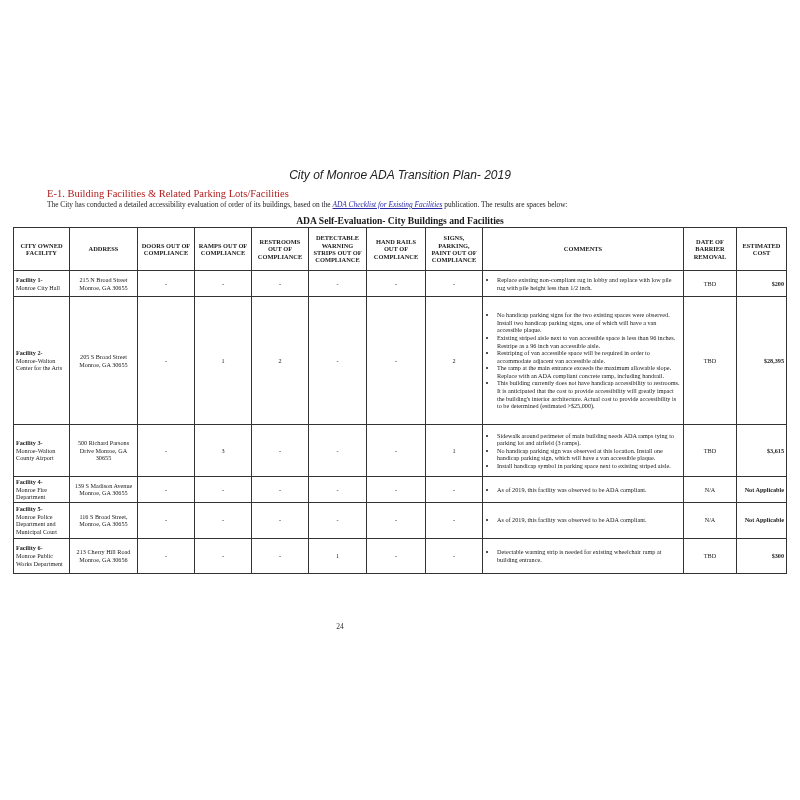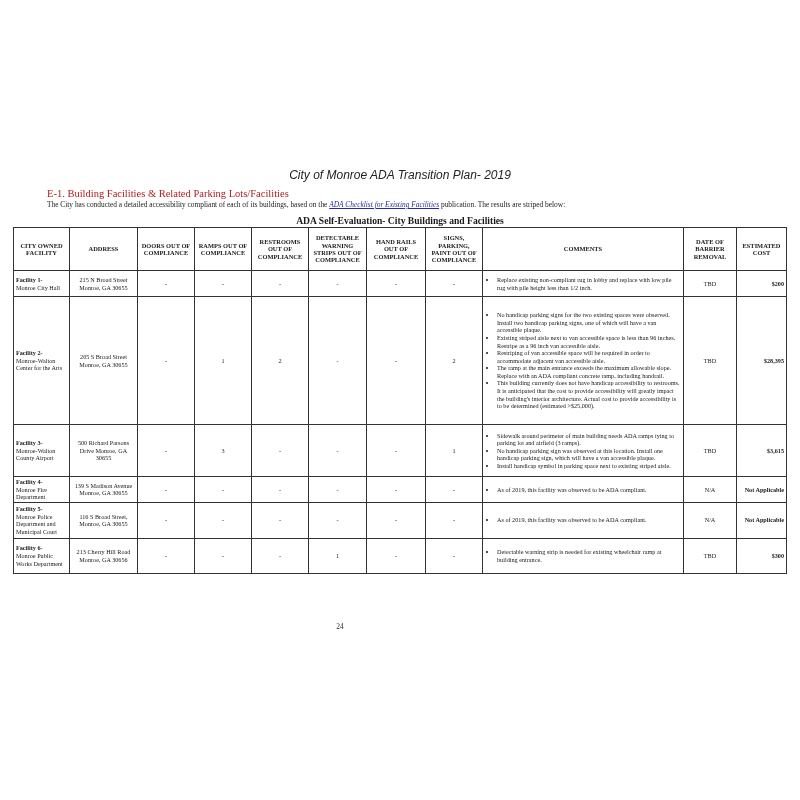--- a/index.html
+++ b/index.html
@@ -23,21 +23,21 @@
   td.cost { text-align: right; font-weight: bold; padding-right: 3px; }
   .page-number { position: absolute; top: 622px; left: 0; width: 680px; text-align: center; font-size: 7.6px; color: #333; }
 </style>
 </head>
 <body>
 
 <div class="running-header">City of Monroe ADA Transition Plan- 2019</div>
 
 <div class="section-title">E-1. Building Facilities &amp; Related Parking Lots/Facilities</div>
 
-<div class="intro"><span>The City has conducted a detailed accessibility compliant of each of its buildings, based on the </span><a>ADA Checklist for Existing Facilities</a><span> publication.  The results are striped below:</span></div>
+<div class="intro"><span>The City has conducted a detailed accessibility evaluation of order of its buildings, based on the </span><a>ADA Checklist for Existing Facilities</a><span> publication.  The results are spaces below:</span></div>
 
 <div class="table-title">ADA Self-Evaluation- City Buildings and Facilities</div>
 
 <table class="ada">
   <colgroup>
     <col style="width:56px">
       <col style="width:68px">
       <col style="width:57px">
       <col style="width:57px">
       <col style="width:57px">

